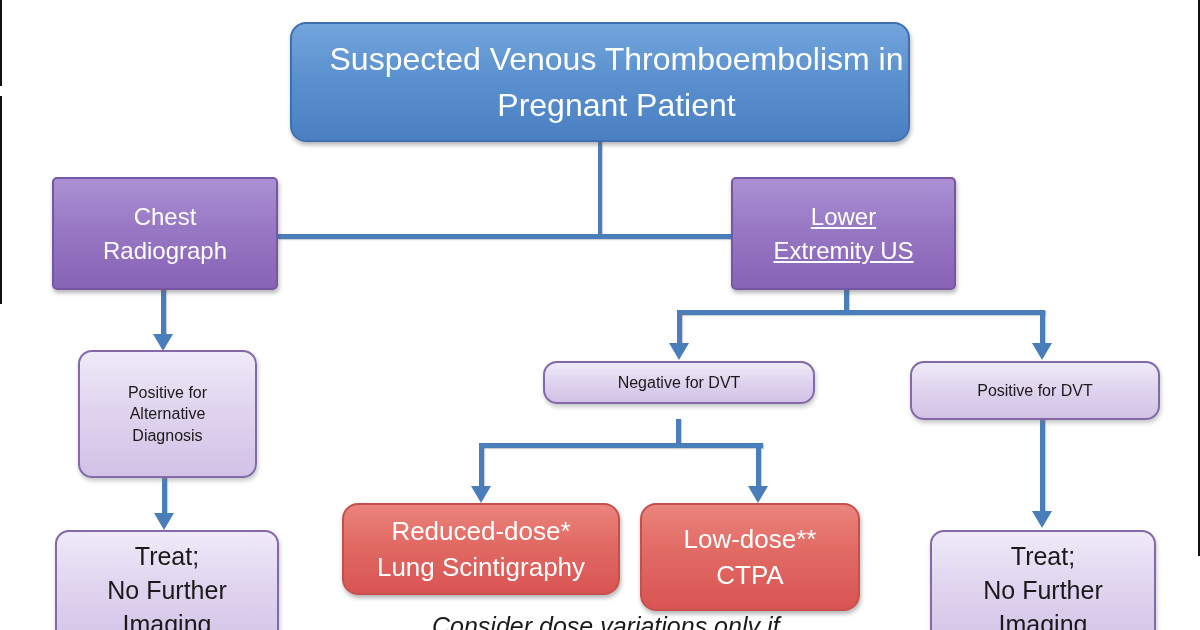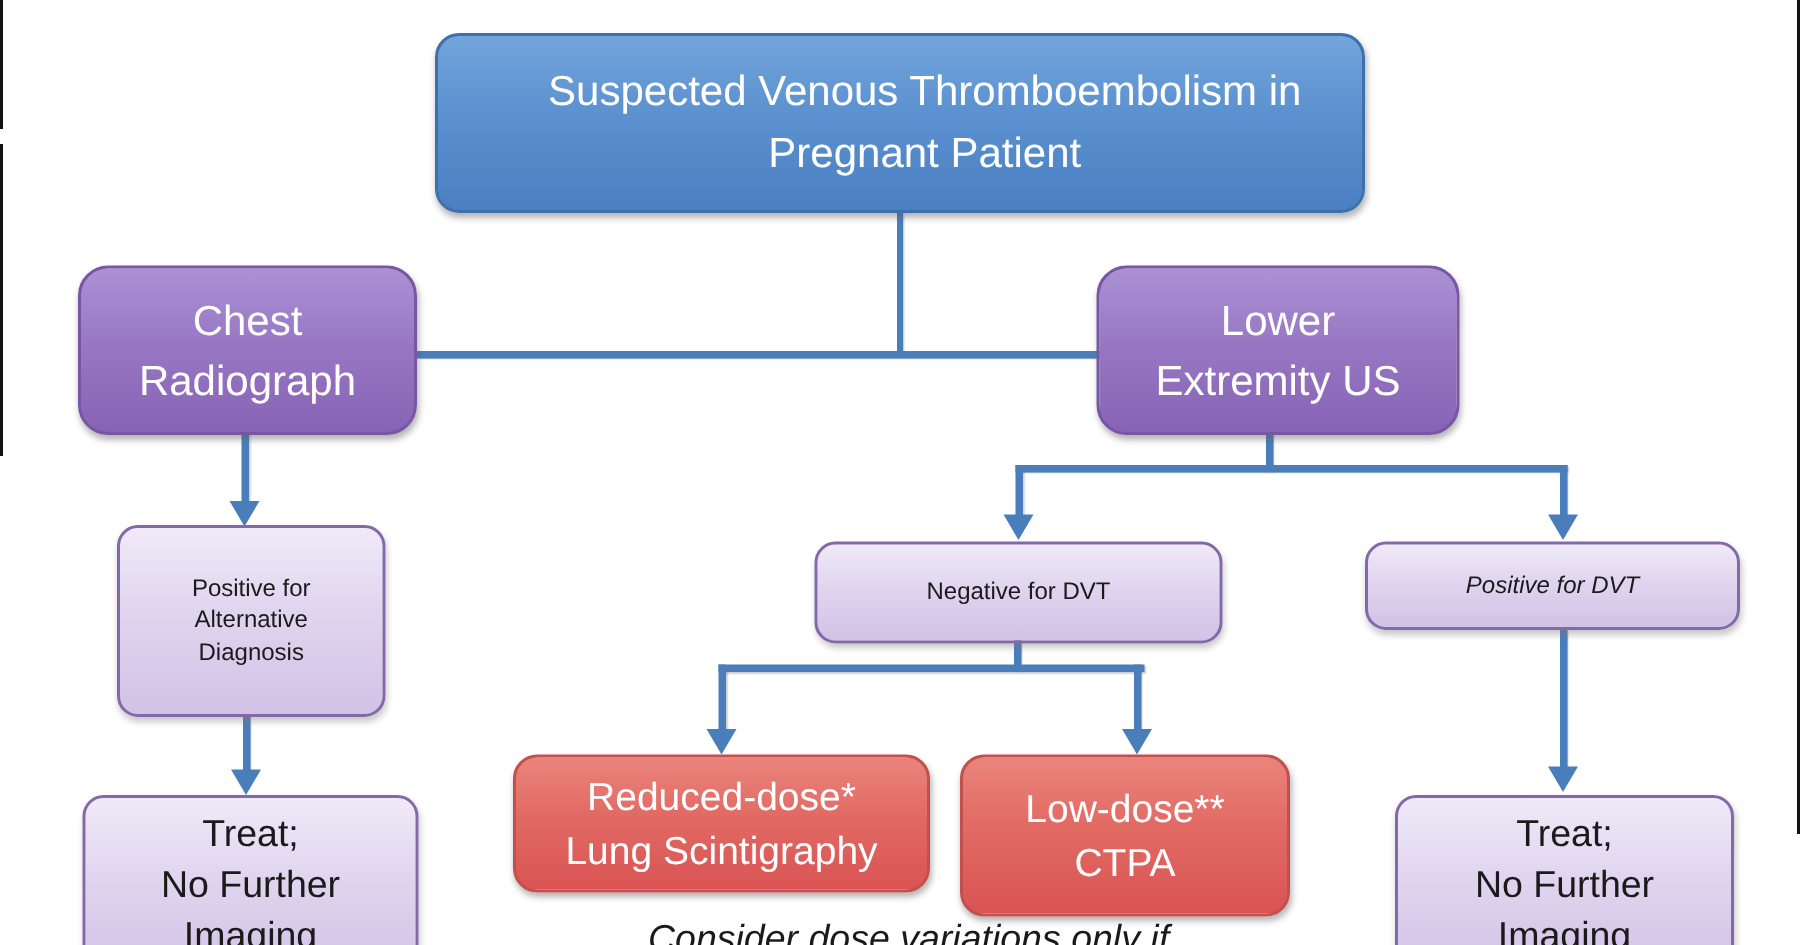--- a/index.html
+++ b/index.html
@@ -19,30 +19,30 @@
     display: flex; align-items: center; justify-content: center;
     text-align: center;
     white-space: pre-line;
     box-sizing: border-box;
   }
   .node-blue {
     background: linear-gradient(180deg, #73a5dc 0%, #5b91cf 45%, #4a80c2 100%);
     border: 2px solid #3f6fae;
     border-radius: 16px;
     color: #ffffff;
-    font-size: 28px; line-height: 1.45;
+    font-size: 32px; line-height: 1.45;
     box-shadow: 1px 3px 4px rgba(90,90,90,0.45);
     padding-left: 33px;
   }
   .node-purple {
     background: linear-gradient(180deg, #ab91d4 0%, #9878c4 45%, #8763b5 100%);
     border: 2px solid #7757a3;
-    border-radius: 20px;
+    border-radius: 5px;
     color: #ffffff;
-    font-size: 28px; line-height: 1.4;
+    font-size: 24px; line-height: 1.4;
     box-shadow: 1px 3px 4px rgba(90,90,90,0.45);
   }
   .node-lavender {
     background: linear-gradient(180deg, #efeaf8 0%, #e0d5ef 45%, #d2c2e6 100%);
     border: 2px solid #8468a8;
     border-radius: 14px;
     color: #1a1a1a;
     font-size: 16px; line-height: 1.35;
     box-shadow: 1px 3px 4px rgba(120,120,120,0.4);
   }
@@ -107,30 +107,30 @@
 
   <div class="line" style="left:1040px; top:419px; width:5px; height:93px;"></div>
   <div class="ah-down" style="left:1032px; top:511px;"></div>
 
   <div class="node node-blue" style="left:290px; top:22px; width:620px; height:120px;">Suspected Venous Thromboembolism in
 Pregnant Patient</div>
 
   <div class="node node-purple" style="left:52px; top:177px; width:226px; height:113px;">Chest
 Radiograph</div>
 
-  <div class="node node-purple" style="left:731px; top:177px; width:242px; height:113px;">Lower
+  <div class="node node-purple" style="left:731px; top:177px; width:225px; height:113px;text-decoration:underline;">Lower
 Extremity US</div>
 
   <div class="node node-lavender" style="left:78px; top:350px; width:179px; height:128px;">Positive for
 Alternative
 Diagnosis</div>
 
-  <div class="node node-lavender" style="left:543px; top:361px; width:272px; height:68px;">Negative for DVT</div>
+  <div class="node node-lavender" style="left:543px; top:361px; width:272px; height:43px;">Negative for DVT</div>
 
-  <div class="node node-lavender" style="left:910px; top:361px; width:250px; height:59px;font-style:italic;">Positive for DVT</div>
+  <div class="node node-lavender" style="left:910px; top:361px; width:250px; height:59px;">Positive for DVT</div>
 
   <div class="node node-red" style="left:342px; top:503px; width:278px; height:92px;">Reduced-dose*
 Lung Scintigraphy</div>
 
   <div class="node node-red" style="left:640px; top:503px; width:220px; height:108px;">Low-dose**
 CTPA</div>
 
   <div class="node node-lavender" style="left:55px; top:530px; width:224px; height:122px; font-size:25px;">Treat;
 No Further
 Imaging</div>

